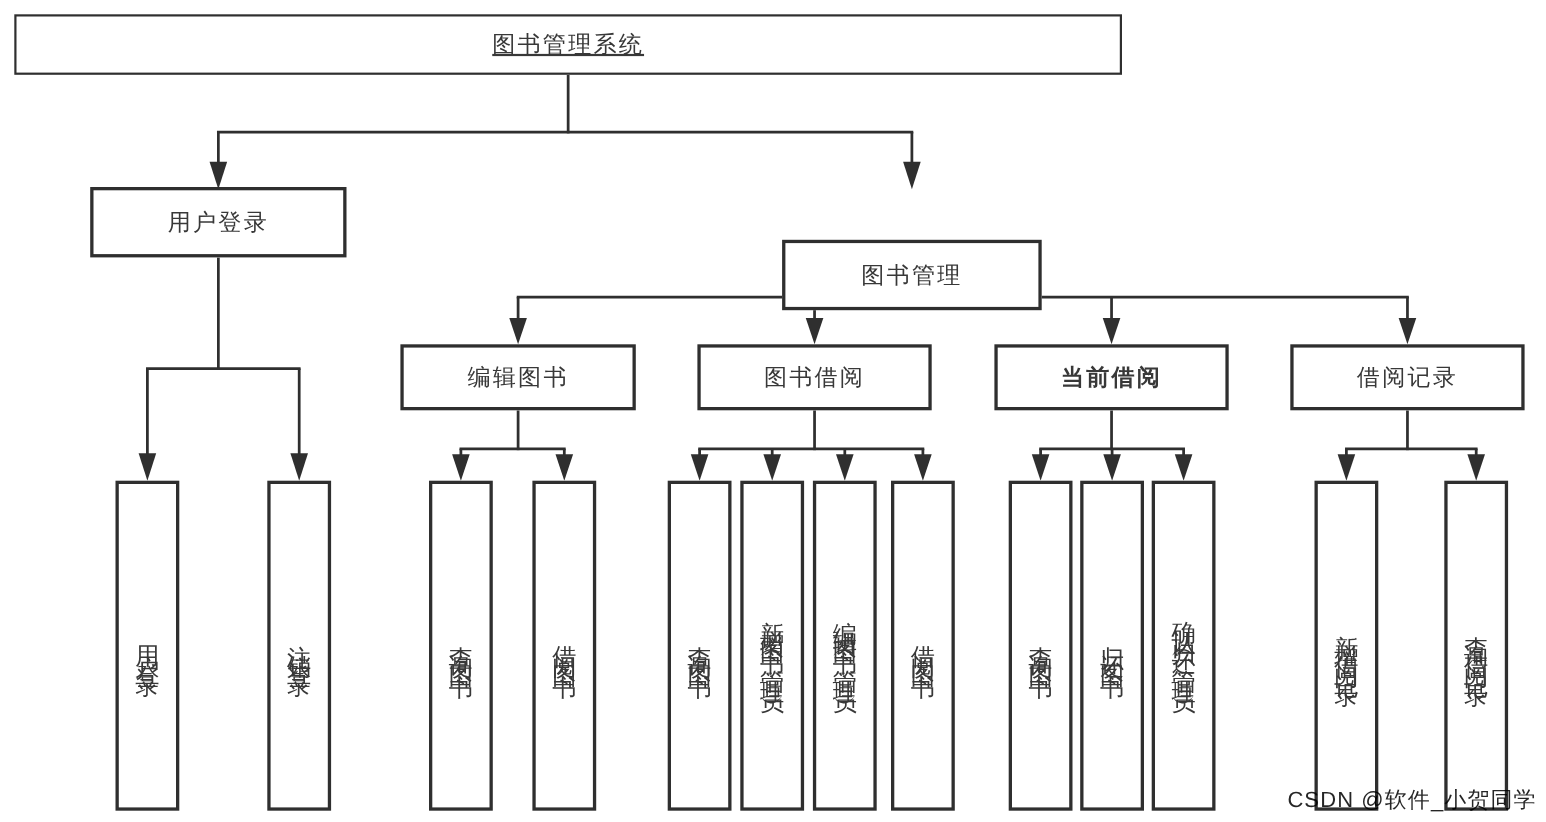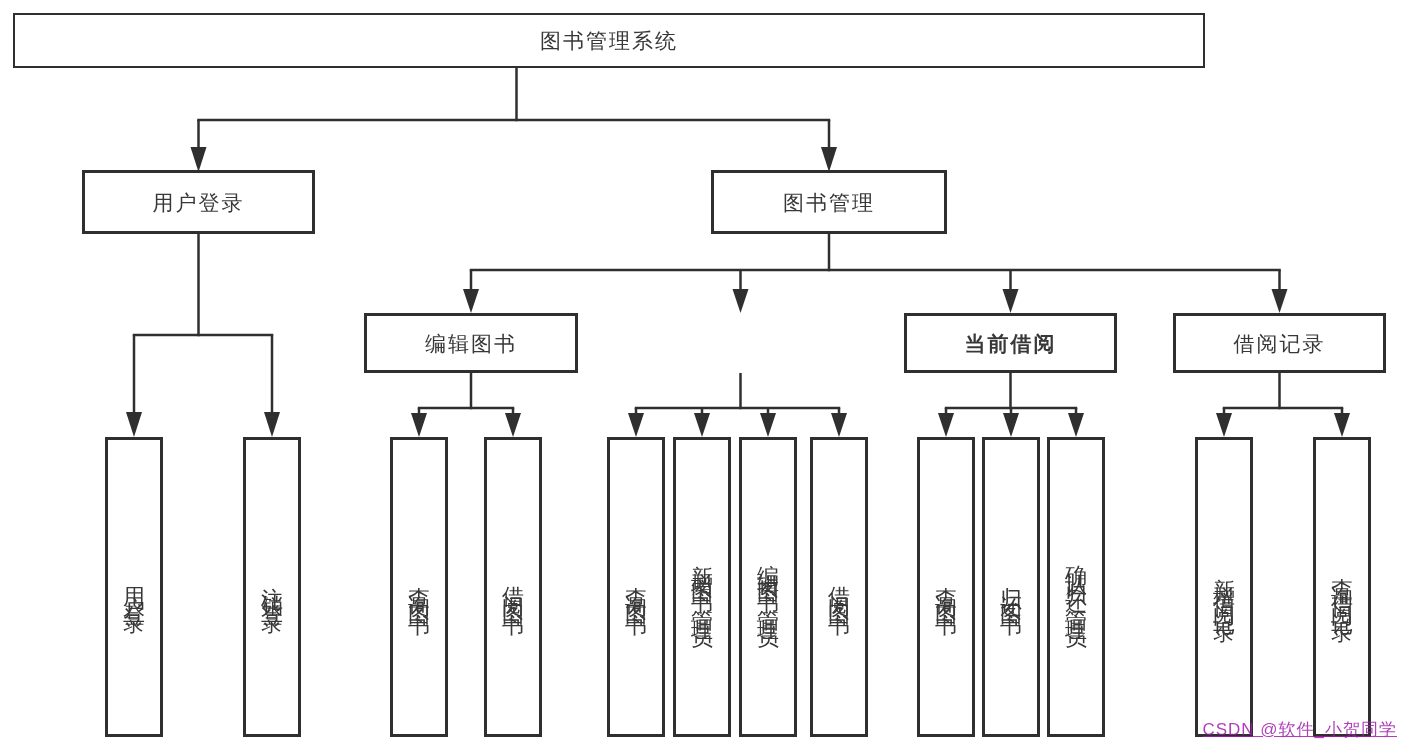--- a/index.html
+++ b/index.html
@@ -31,47 +31,46 @@
     justify-content: center;
     color: #383838;
     font-size: 21px;
     letter-spacing: 2px;
     text-align: center;
     line-height: 1;
   }
   .node.root {
     border-width: 2px;
     left: 13px; top: 13px;
-    width: 1192px; height: 55px;
+    width: 1007px; height: 55px; text-decoration: underline;
   }
   .node.branch {
     top: 170px; height: 64px;
   }
   .node.group {
     top: 313px; height: 60px;
   }
   .node.leaf {
     top: 437px;
     width: 58px; height: 300px;
     writing-mode: vertical-rl;
     text-orientation: mixed;
     font-size: 22px;
     letter-spacing: 9px;
     line-height: 1;
   }
   #watermark {
     position: absolute;
     right: 8px;
     bottom: 6px;
-    font-size: 17px;
-    color: #a21caf;
+    font-size: 20px;
+    color: #000000;
     letter-spacing: 1px;
     opacity: 0.85;
     z-index: 5;
-    text-decoration: underline;
   }
   .cline { stroke: #2f2f2f; stroke-width: 2.5; }
   .ahead { fill: #2f2f2f; }
 </style>
 </head>
 <body>
 
 <div id="canvas">
 
   <svg id="connectors" viewBox="0 0 1405 747" xmlns="http://www.w3.org/2000/svg">
@@ -132,23 +131,24 @@
     <line class="cline" x1="1222.75" y1="408" x2="1343.25" y2="408"></line>
     <line class="cline" x1="1224" y1="408" x2="1224" y2="419"></line>
     <polygon class="ahead" points="1216,413 1232,413 1224,437"></polygon>
     <line class="cline" x1="1342" y1="408" x2="1342" y2="419"></line>
     <polygon class="ahead" points="1334,413 1350,413 1342,437"></polygon>
   </svg>
 
   <div class="node root">图书管理系统</div>
 
   <div class="node branch" style="left:82px; width:233px;">用户登录</div>
-  <div class="node branch" style="left:711px; width:236px;">图书管理</div>
+  <div class="node branch" style="left:711px; width:236px;margin-top:48px;">图书管理</div>
 
   <div class="node group" style="left:364px; width:214px;">编辑图书</div>
+  <div class="node group" style="left:634px; width:213px;">图书借阅</div>
   <div class="node group" style="left:904px; width:213px;font-weight:bold;">当前借阅</div>
   <div class="node group" style="left:1173px; width:213px;">借阅记录</div>
 
   <div class="node leaf" style="left:105px;">用户登录</div>
   <div class="node leaf" style="left:243px;">注销登录</div>
 
   <div class="node leaf" style="left:390px;">查询图书</div>
   <div class="node leaf" style="left:484px;">借阅图书</div>
 
   <div class="node leaf" style="left:607px;">查询图书</div>

